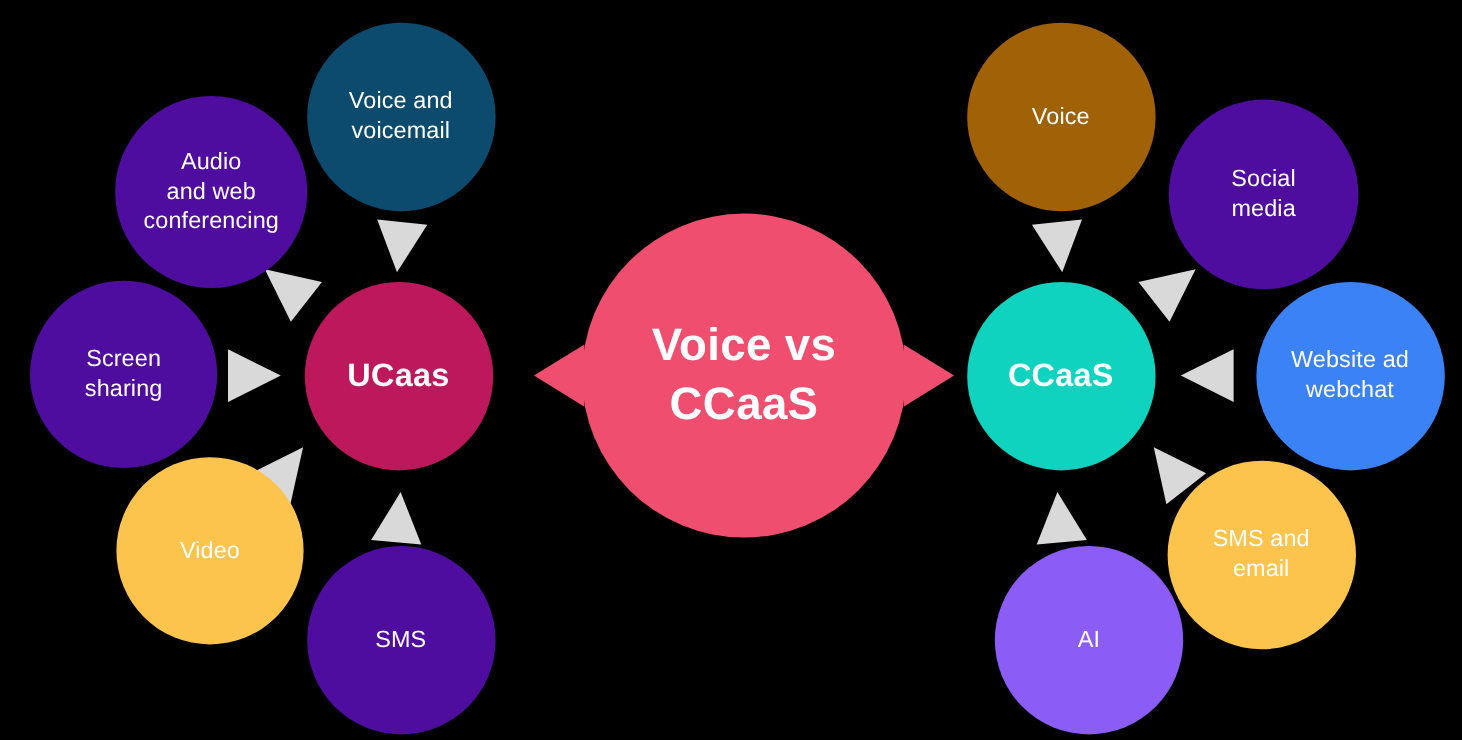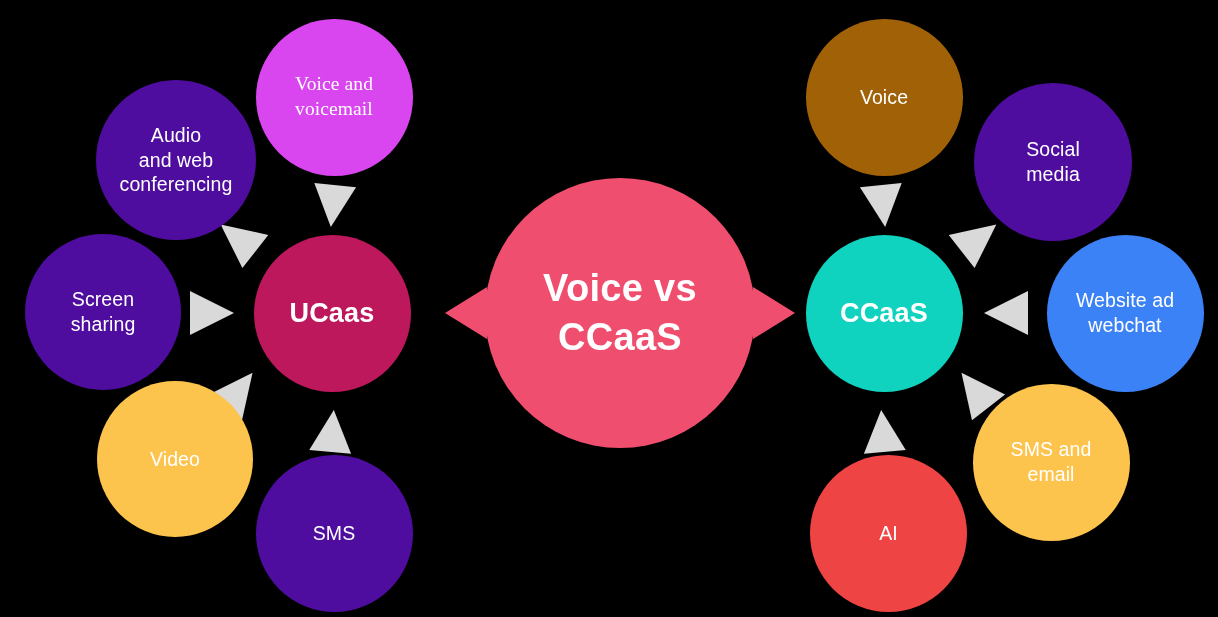--- a/index.html
+++ b/index.html
@@ -127,21 +127,21 @@
     border-left: 21px solid transparent;
     border-right: 21px solid transparent;
     border-top: 44px solid #d9d9d9;
   }
 </style>
 </head>
 <body>
 
 <div id="stage">
 
-  <div class="node leaf" style="width: 157px; height: 157px; left: 255.5px; top: 18.5px; background: #d946ef; font-family: Liberation Serif, serif;">
+  <div class="node leaf" style="width: 157px; height: 157px; left: 255.5px; top: 18.5px; background: #0c4a6e;">
     <span class="node-label">Voice and
 voicemail</span>
   </div>
 
   <div class="node leaf" style="width: 160px; height: 160px; left: 96px; top: 80px; background: rgb(78, 13, 158);">
     <span class="node-label">Audio
 and web
 conferencing</span>
   </div>
 
@@ -170,21 +170,21 @@
   <div class="node leaf" style="width: 157px; height: 157px; left: 1046.5px; top: 234.5px; background: #3b82f6;">
     <span class="node-label">Website ad
 webchat</span>
   </div>
 
   <div class="node leaf" style="width: 157px; height: 157px; left: 972.5px; top: 383.5px; background: rgb(253, 196, 77);">
     <span class="node-label">SMS and
 email</span>
   </div>
 
-  <div class="node leaf" style="width: 157px; height: 157px; left: 810px; top: 454.5px; background: #ef4444; align-items: center;">
+  <div class="node leaf" style="width: 157px; height: 157px; left: 829px; top: 454.5px; background: #8b5cf6; align-items: center;">
     <span class="node-label">AI</span>
   </div>
 
   <div class="node hub" style="width: 157px; height: 157px; left: 253.5px; top: 234.5px; background: #be185d;">
     <span class="node-label">UCaas</span>
   </div>
 
   <div class="node hub" style="width: 157px; height: 157px; left: 805.5px; top: 234.5px; background: rgb(15, 211, 190);">
     <span class="node-label">CCaaS</span>
   </div>

